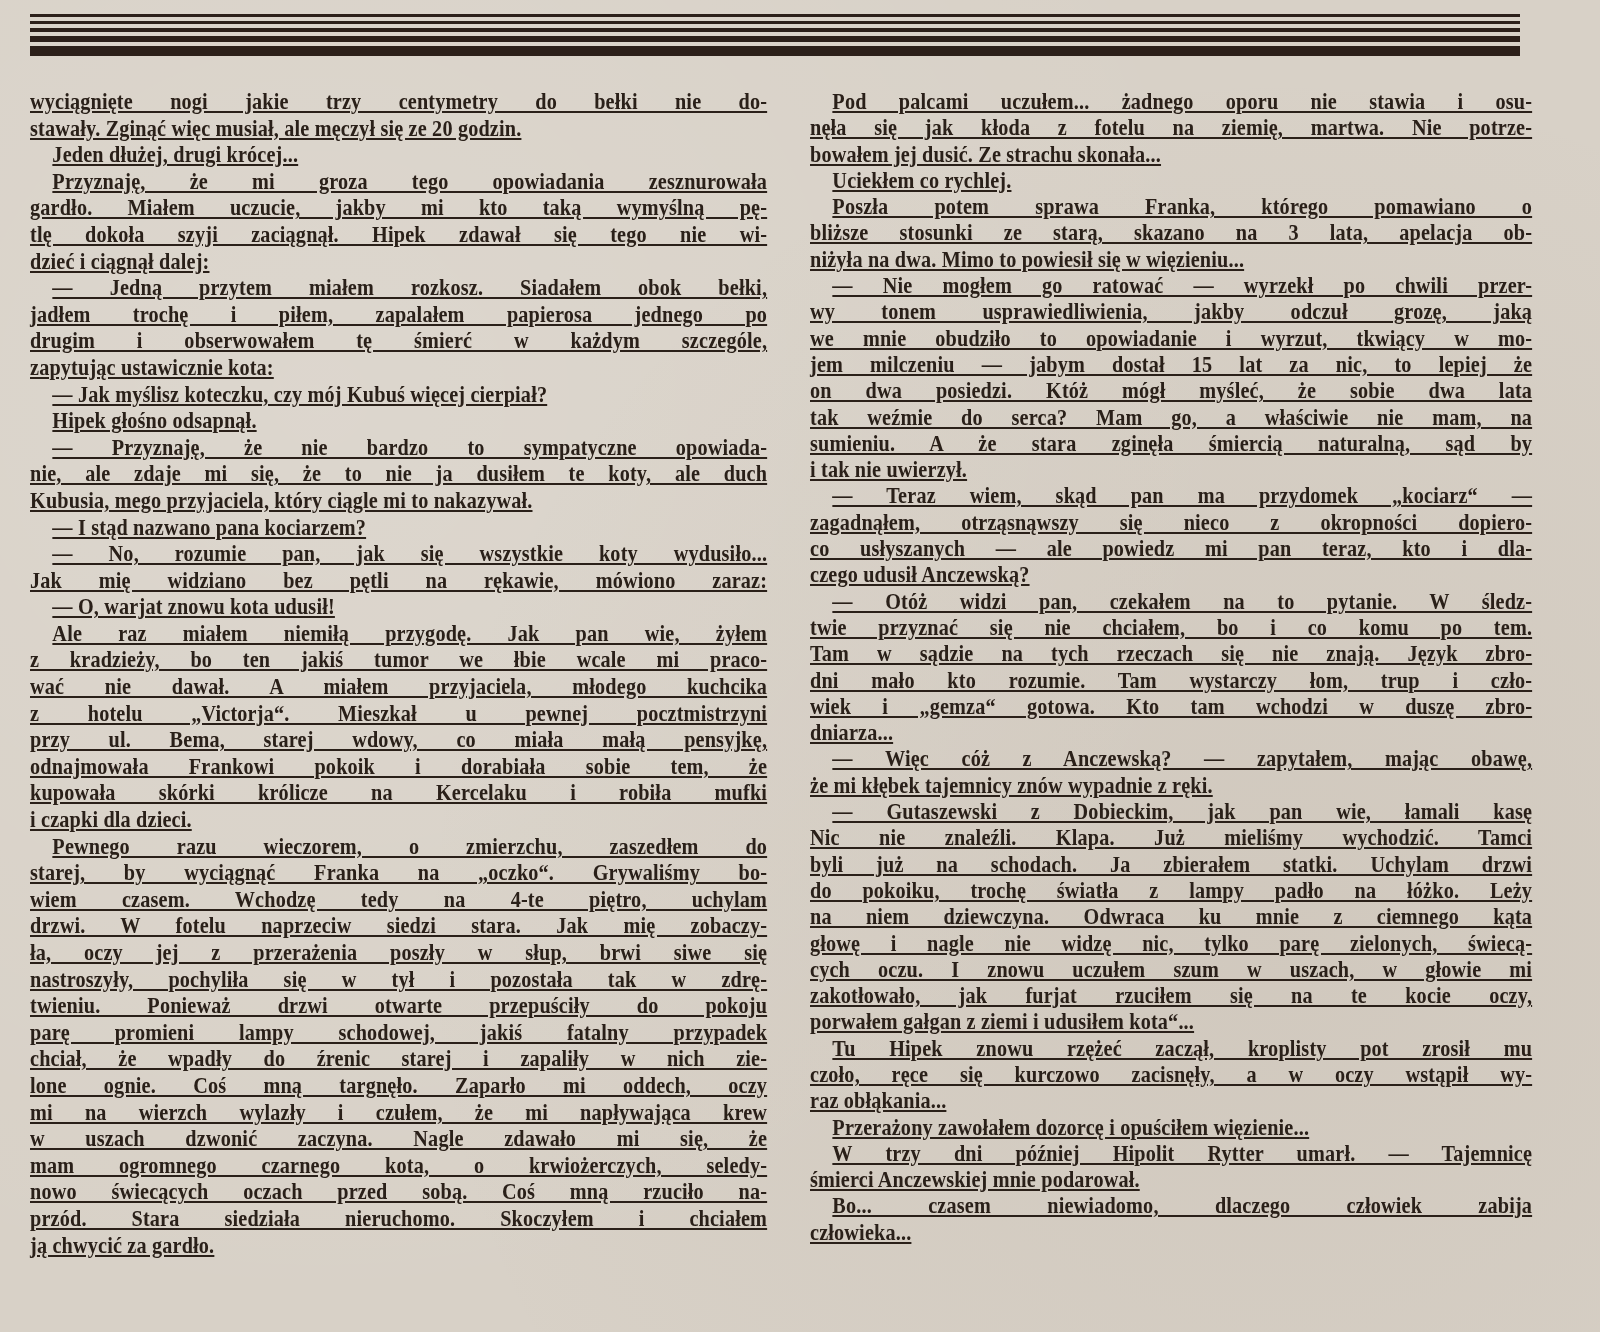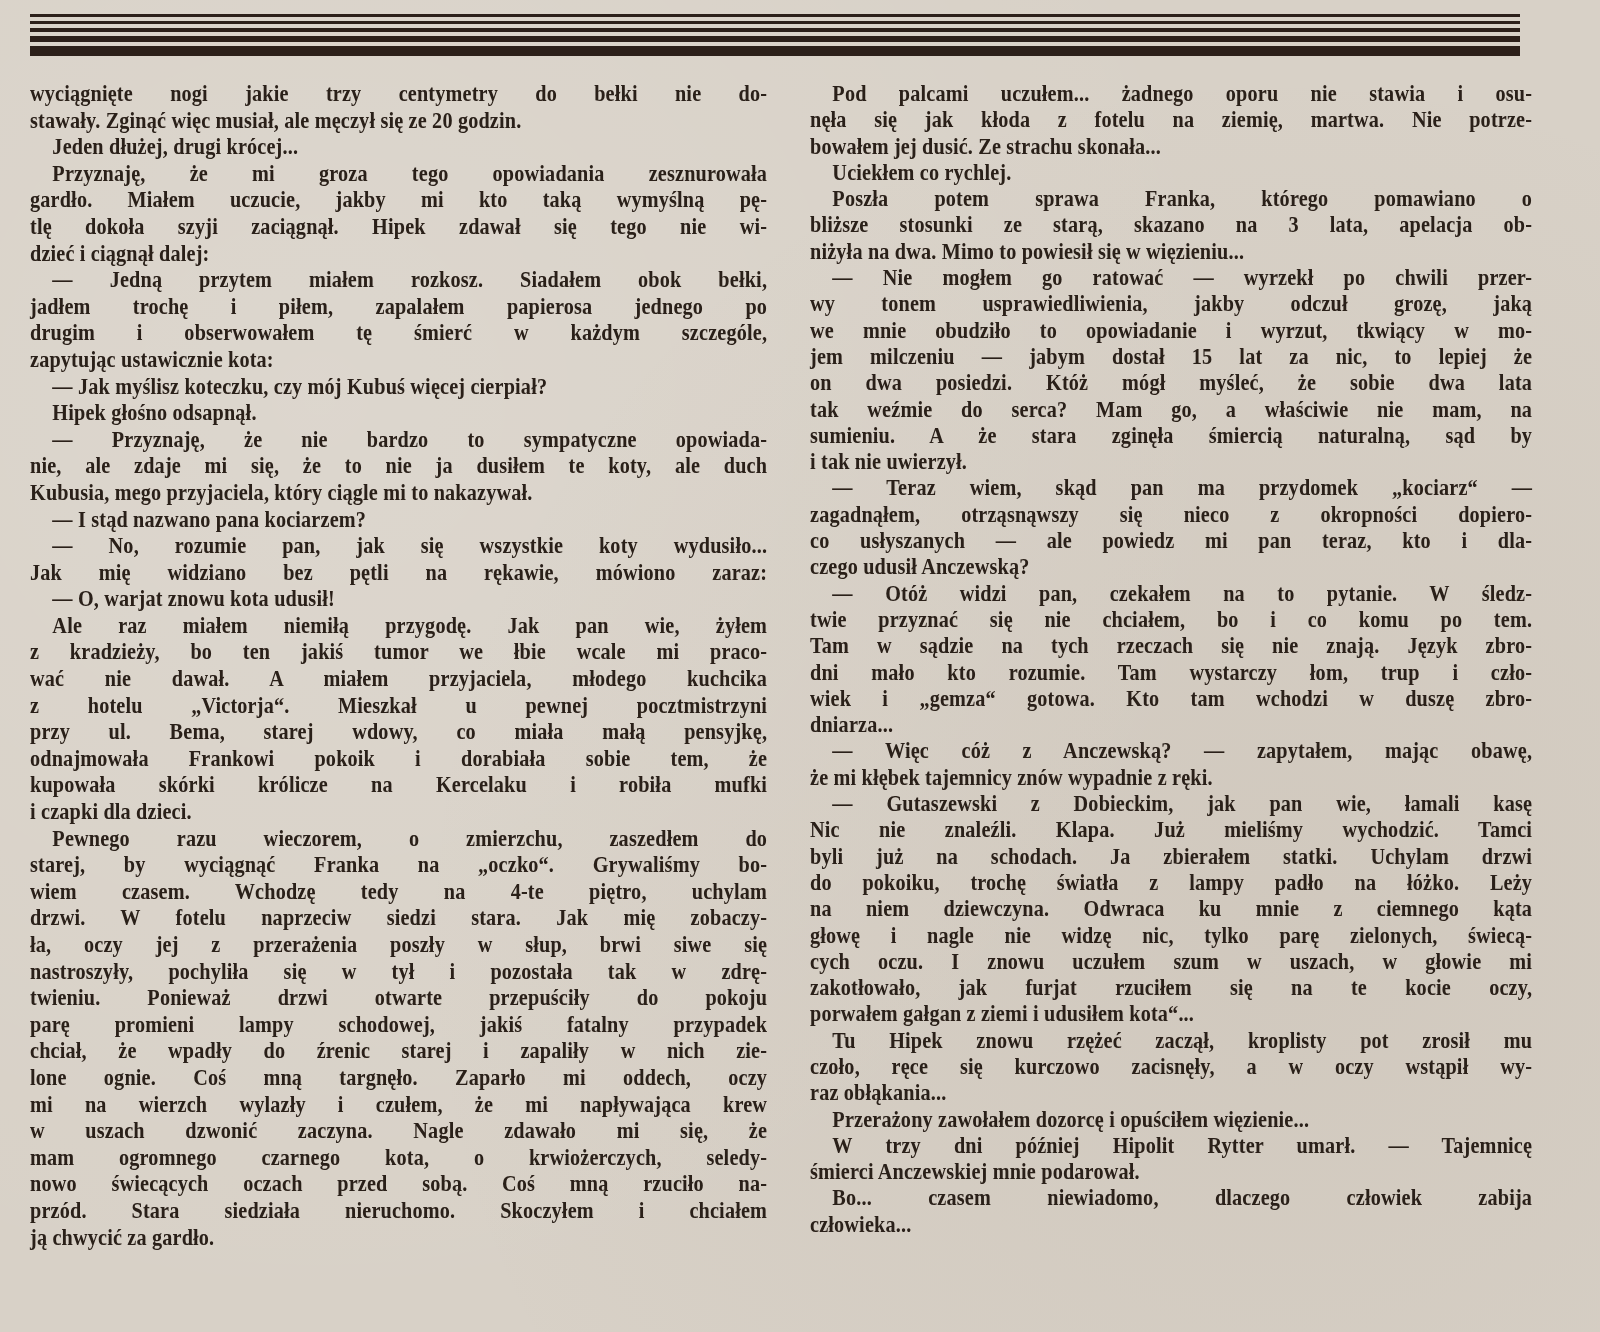--- a/index.html
+++ b/index.html
@@ -8,21 +8,21 @@
     background: #d8d1c7;
     background-image:
       radial-gradient(circle at 20% 30%, rgba(255,255,255,0.12), transparent 60%),
       radial-gradient(circle at 80% 70%, rgba(120,100,80,0.08), transparent 55%);
     position: relative;
     font-family: "Liberation Serif", "DejaVu Serif", serif;
     color: #2a2019;
   }
   .rules { position: absolute; left: 30px; top: 14px; width: 1490px; }
   .rule { background: #2c201a; margin-bottom: 0; }
-  .col { position: absolute; top: 80px; }
+  .col { position: absolute; top: 88px; text-decoration: underline; }
   .col.left { left: 30px; width: 737px; }
   .col.right { left: 810px; width: 722px; }
   .line {
     display: block; height: 26.6px; line-height: 26.6px;
     font-size: 23.5px; font-weight: bold; letter-spacing: 0.2px;
     text-align: justify; text-align-last: justify;
     white-space: nowrap; overflow: visible;
     transform: scaleX(0.86); transform-origin: left center; width: 116.3%;
   }
   .line.indent { padding-left: 26px; box-sizing: border-box; }

